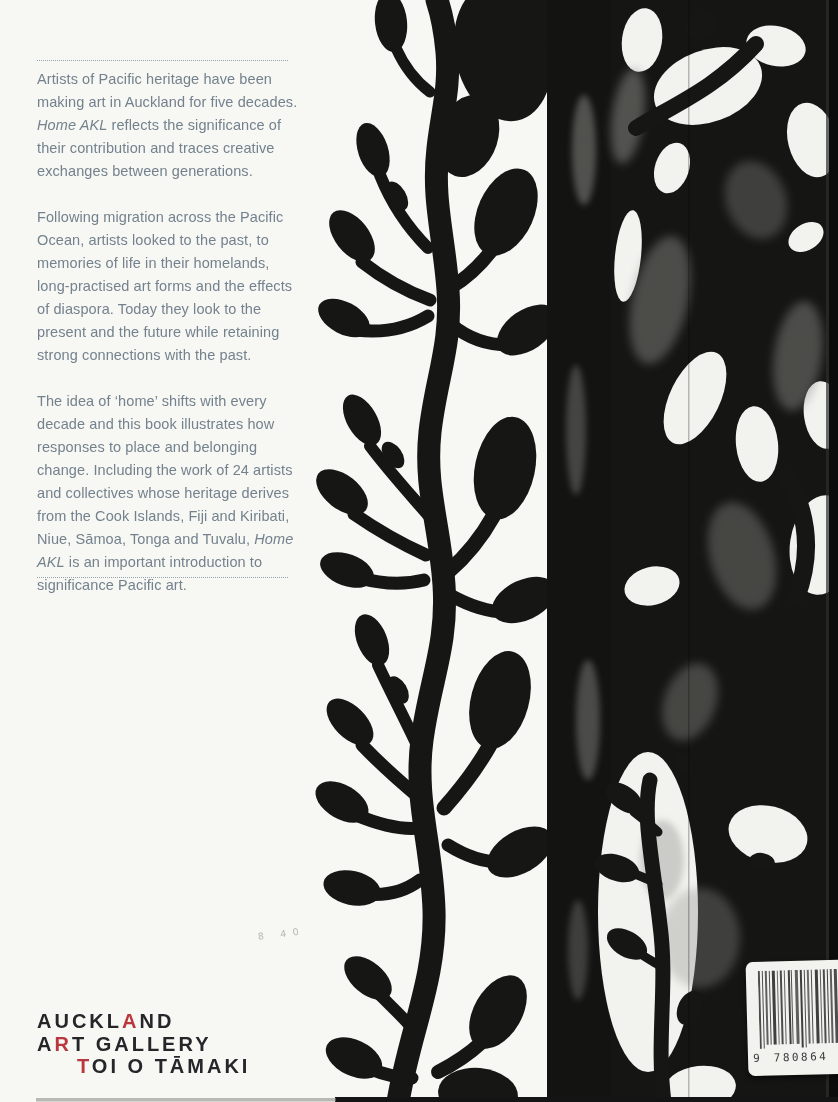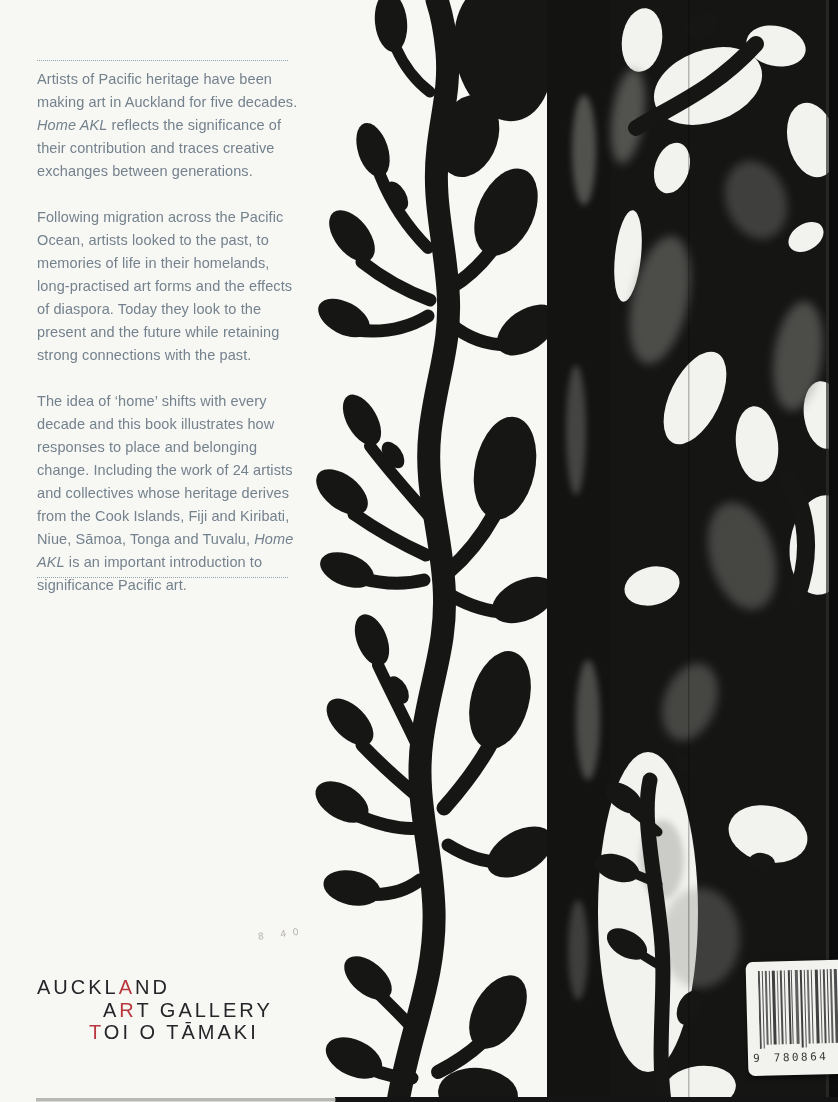--- a/index.html
+++ b/index.html
@@ -35,27 +35,27 @@
   .blurb p{margin:0 0 23px 0}
   .blurb .italic{font-style:italic}
 
   .pencil{
     position:absolute;left:258px;top:928px;
     color:#b7b2aa;font-size:10px;letter-spacing:7px;
     transform:rotate(-7deg);
   }
 
   .logo{
-    position:absolute;left:37px;top:976px;
-    color:var(--logo-black);font-weight:normal;font-size:20px;
+    position:absolute;left:37px;top:1010px;
+    color:var(--logo-black);font-weight:bold;font-size:20px;
     line-height:22.5px;letter-spacing:3px;white-space:nowrap;
   }
   .logo-line{height:22.5px}
-  .logo-line.l2{margin-left:66px}
-  .logo-line.l3{margin-left:52px}
+  .logo-line.l2{}
+  .logo-line.l3{margin-left:40px}
   .logo .red{color:var(--logo-red)}
 
   .barcode{
     position:absolute;left:747px;top:961px;width:95px;height:114px;
     background:#f2f2ee;border-radius:7px 0 0 7px;
     transform:rotate(-1.5deg);
     padding:9px 0 0 12px;
     box-shadow:0 3px 5px rgba(0,0,0,.55);
   }
   .bars{display:block}

